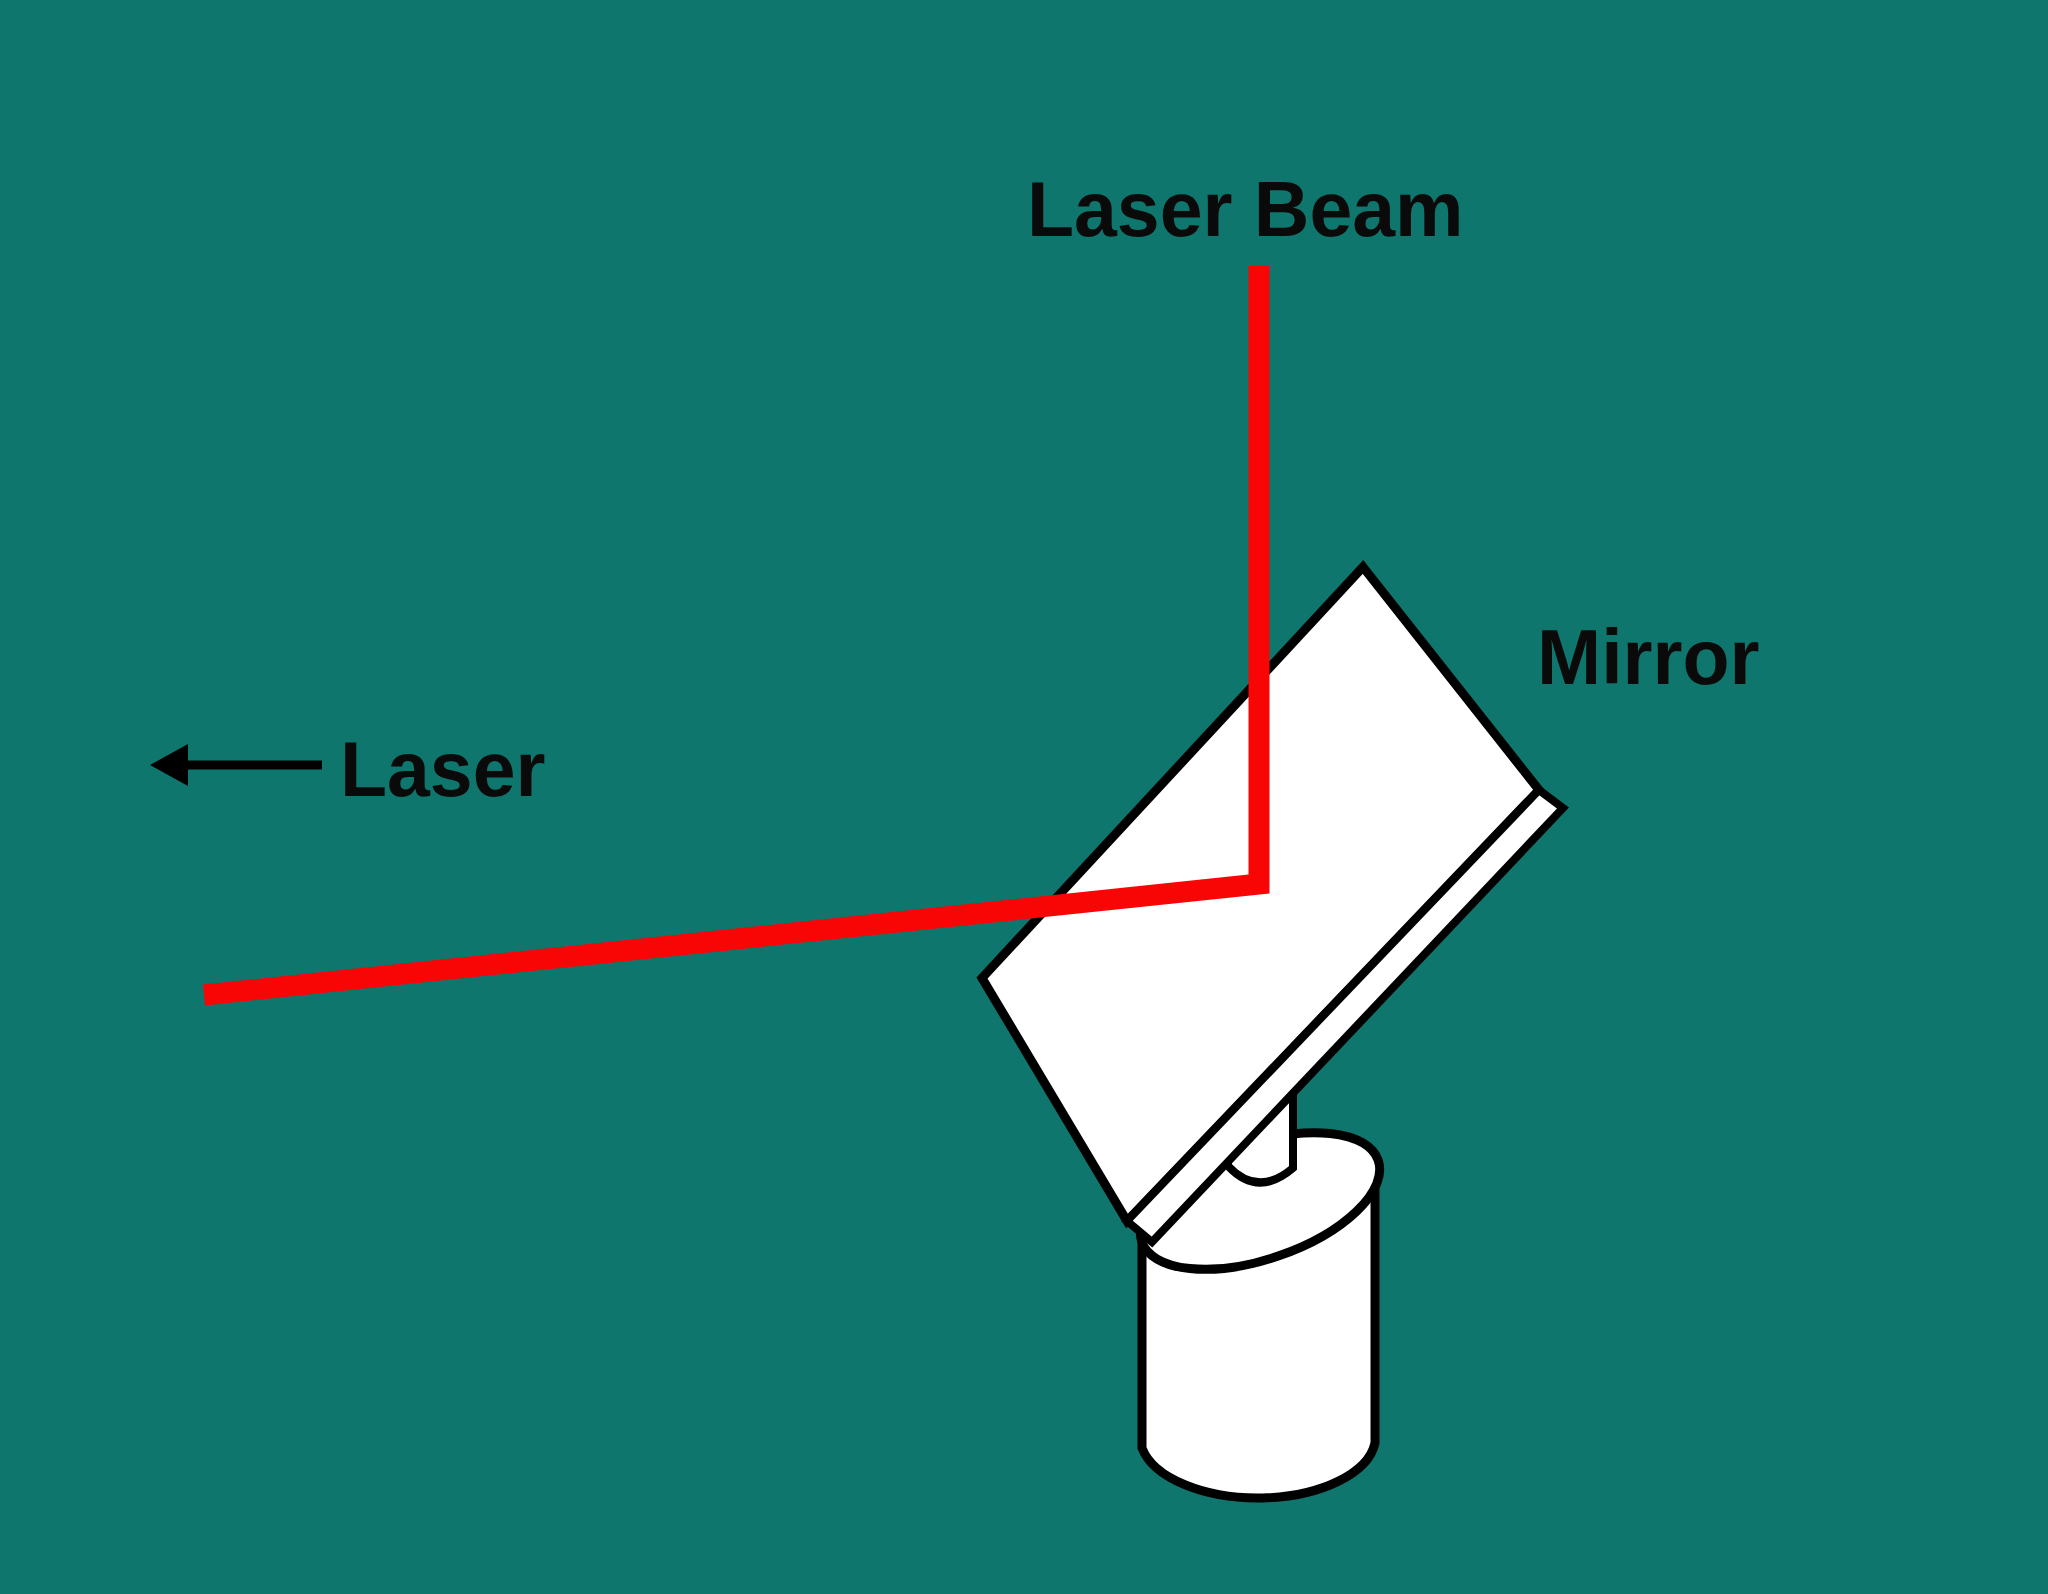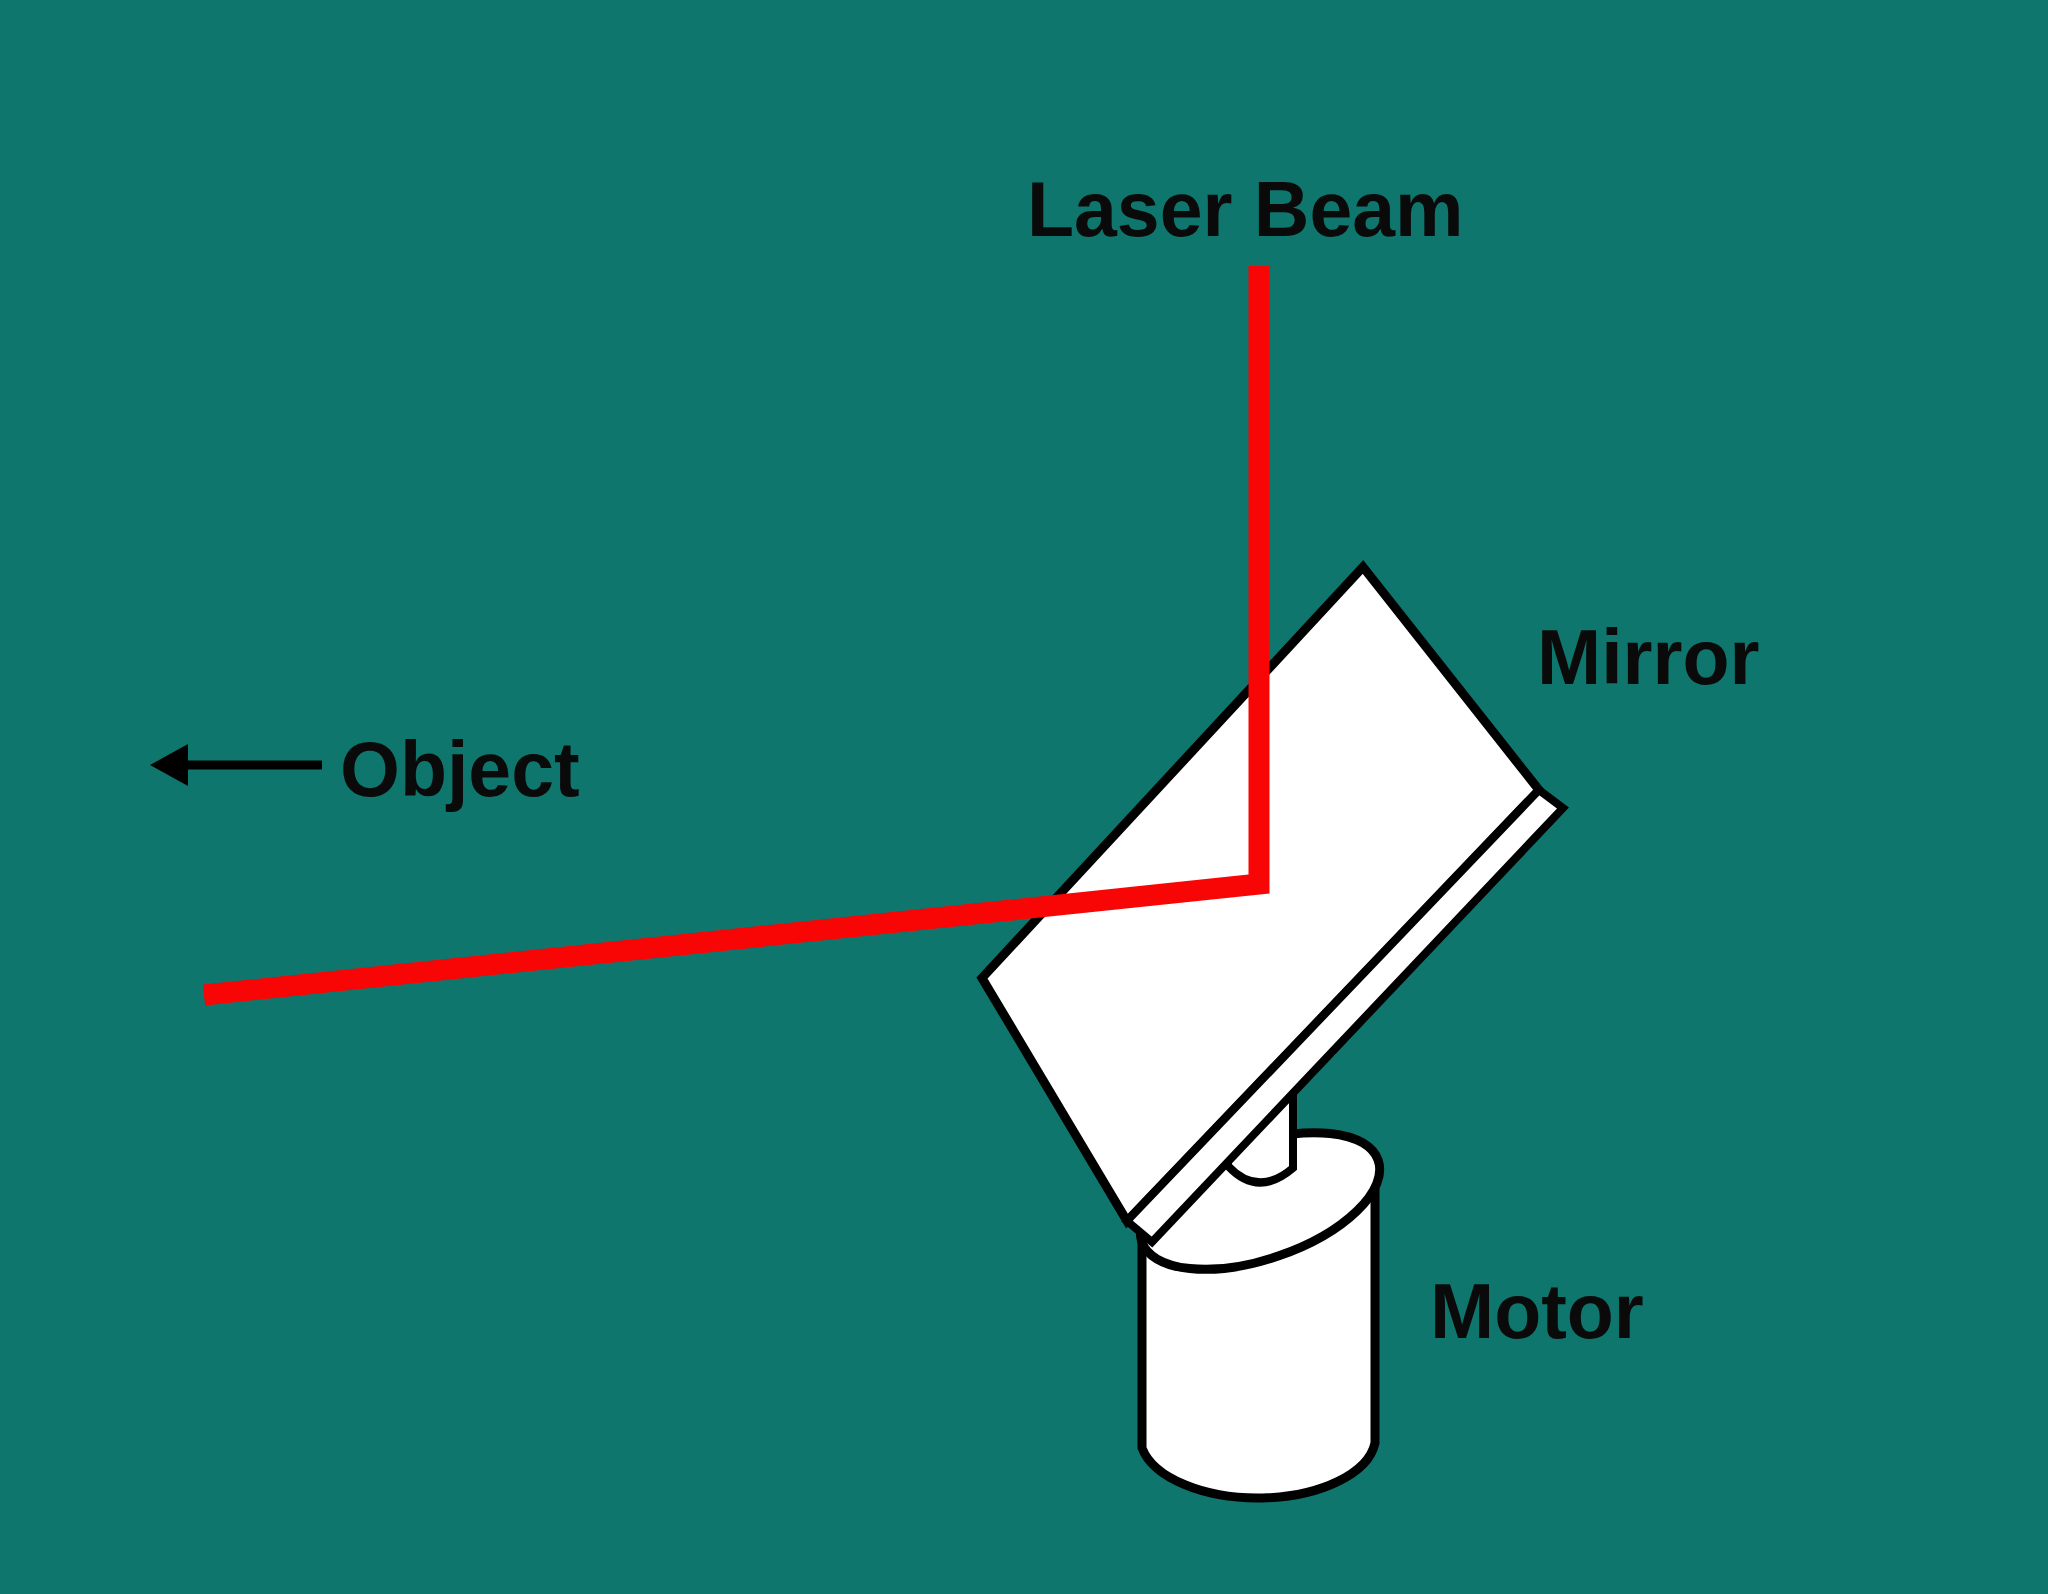--- a/index.html
+++ b/index.html
@@ -53,17 +53,16 @@
       <polygon points="150,765 188,744 188,786" stroke="none" fill="#000000"></polygon>
     </g>
 
     <polyline points="1259,266 1259,884 204,995" fill="none" stroke="#f80606" stroke-width="21" stroke-linejoin="miter" stroke-linecap="butt"></polyline>
   </svg>
 
   <div class="label" style="left:1027px; top:171px;">Laser Beam</div>
 
   <div class="label" style="left:1537px; top:619px;">Mirror</div>
 
-  <div class="label" style="left:340px; top:731px;">Object</div>
+  <div class="label" style="left:340px; top:731px;">Laser</div>
 
-  <div class="label" style="left:1430px; top:1273px;">Motor</div>
 
 </div>
 
 </body></html>

